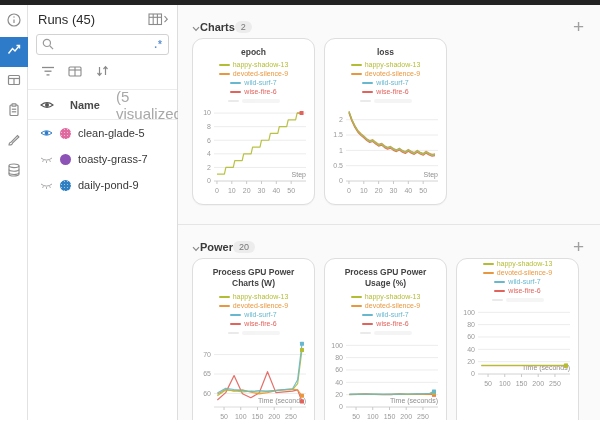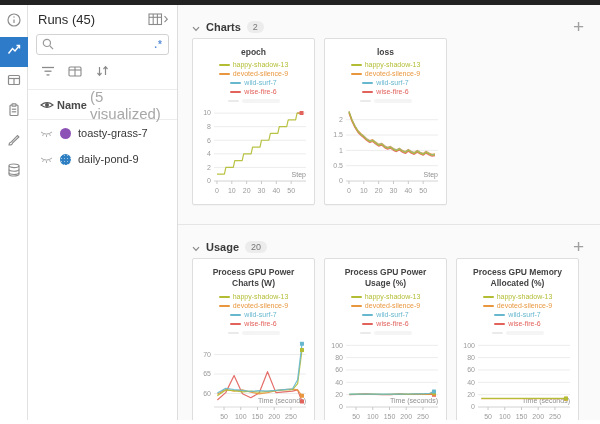--- a/index.html
+++ b/index.html
@@ -21,42 +21,42 @@
   .runs-header { display:flex; align-items:center; padding:7px 8px 4px 10px; }
   .runs-title { font-size:13px; color:#2b2b2b; flex:1; }
   .runs-table-toggle { display:flex; align-items:center; }
   .search-box { margin:3px 8px 0 8px; height:21px; border:1px solid #d2d2d2; border-radius:3px;
     display:flex; align-items:center; padding:0 5px; background:#fff; }
   .search-box input { border:none; outline:none; flex:1; min-width:0; font-size:10px; margin-left:4px;
     font-family:"Liberation Sans", sans-serif; }
   .regex-btn { color:#5b8fd6; font-size:10px; font-weight:bold; cursor:pointer; letter-spacing:1px; }
   .panel-tools { display:flex; align-items:center; gap:13px; padding:8px 0 8px 13px;
     border-bottom:1px solid #ececec; }
-  .name-row { display:flex; align-items:center; gap:3px; padding:0 0 0 12px; height:30px;
+  .name-row { display:flex; align-items:center; gap:16px; padding:0 0 0 12px; height:30px;
     border-bottom:1px solid #ececec; }
   .name-label { font-size:11px; font-weight:bold; color:#4a4a4a; }
   .name-note { font-size:15px; color:#a8a8a8; }
   .run-rows { flex:1; }
   .run-row { display:flex; align-items:center; gap:7px; height:26px; padding-left:12px; cursor:pointer; }
   .run-dot { width:11px; height:11px; border-radius:50%; flex:none; }
   .run-name { font-size:11px; color:#383838; }
 
   
   .main { flex:1; background:#fafafa; padding:0 14px; overflow:hidden; }
-  .section-header { display:flex; align-items:center; gap:6px; height:21px; margin-top:11px; }
+  .section-header { display:flex; align-items:center; height:21px; margin-top:11px; }
   .section-header:first-child { margin-top:11px; }
   .sec-label { font-size:11px; font-weight:bold; color:#3a3a3a; }
   .sec-badge { font-size:9px; color:#777; background:#ececec; border-radius:8px; padding:1px 6px; }
   .sec-spacer { flex:1; }
   .sec-plus { color:#a0a0a0; font-size:19px; font-weight:100; line-height:14px; cursor:pointer;
     padding-right:2px; }
   .panels-row { display:flex; gap:9px; margin-top:1px; }
   .sys-divider { border:none; border-top:1px solid #e5e5e5; margin:19px -14px 0 -14px; }
 
-  .panel { width:123px; background:#fff; border:1px solid #dedede; border-radius:2px;
+  .panel { width:123px; background:#fff; border:1px solid #dedede; border-radius:11px;
     box-shadow:0 1px 1px rgba(0,0,0,.03); display:flex; flex-direction:column; cursor:pointer; }
   .charts-row .panel { height:167px; }
   .system-row .panel { height:173px; }
   .chart-title { font-size:8.5px; font-weight:bold; color:#444; text-align:center;
     padding:8px 6px 2px 6px; line-height:1.35; }
   .chart-legend { display:flex; flex-direction:column; align-items:center; gap:1px; padding-top:1px; }
   .legend-row { display:flex; align-items:center; gap:3px; height:8px; }
   .legend-dash { width:11px; height:2px; border-radius:1px; flex:none; }
   .legend-name { font-size:7px; line-height:8px; white-space:nowrap; }
   .legend-faded { opacity:.3; }
@@ -177,20 +177,28 @@
       <span>
         <svg width="14" height="10" viewBox="0 0 14 10" fill="none" stroke="#555" stroke-width="1.1">
           <path d="M1,5 Q7,0.3 13,5 Q7,9.7 1,5 Z"></path>
           <circle cx="7" cy="5" r="2" fill="#555" stroke="none"></circle>
         </svg>
       </span>
       <span class="name-label">Name</span>
       <span class="name-note">(5 visualized)</span>
     </div>
     <div class="run-rows">
+        <div class="run-row">
+          <span><svg width="13" height="10" viewBox="0 0 13 10" fill="none" stroke="#2d7bc9" stroke-width="1">
+              <path d="M1,5 Q6.5,0.6 12,5 Q6.5,9.4 1,5 Z"></path>
+              <circle cx="6.5" cy="5" r="1.9" fill="#2d7bc9" stroke="none"></circle>
+            </svg></span>
+          <span class="run-dot" style="background-color: rgb(224, 105, 159); background-image: radial-gradient(rgba(255, 255, 255, 0.55) 22%, transparent 26%); background-size: 3px 3px;"></span>
+          <span class="run-name">clean-glade-5</span>
+        </div>
         <div class="run-row">
           <span><svg width="13" height="10" viewBox="0 0 13 10" fill="none" stroke="#a8a8a8" stroke-width="1">
               <path d="M1,4 Q6.5,8.2 12,4"></path>
               <line x1="3.4" y1="6.2" x2="2.6" y2="7.9"></line>
               <line x1="6.5" y1="7.1" x2="6.5" y2="8.9"></line>
               <line x1="9.6" y1="6.2" x2="10.4" y2="7.9"></line>
             </svg></span>
           <span class="run-dot" style="background-color: rgb(141, 82, 181);"></span>
           <span class="run-name">toasty-grass-7</span>
         </div>
@@ -342,21 +350,21 @@
 
     <hr class="sys-divider">
 
     <section>
       <div class="section-header">
         <span>
           <svg width="8" height="6" viewBox="0 0 8 6" fill="none" stroke="#888" stroke-width="1.2">
             <polyline points="1,1.2 4,4.4 7,1.2"></polyline>
           </svg>
         </span>
-        <span class="sec-label">Usage</span>
+        <span class="sec-label">Power</span>
         <span class="sec-badge">20</span>
         <span class="sec-spacer"></span>
         <span class="sec-plus">+</span>
       </div>
       <div class="panels-row system-row">
         <div class="panel chart-panel">
           <div class="chart-title">Process GPU Power Charts (W)</div>
           <div class="chart-legend">
               <div class="legend-row">
                 <span class="legend-dash" style="background-color: rgb(179, 189, 51);"></span>
@@ -465,21 +473,20 @@
                 <polyline points="24.345454545454544,57.29345794392523 32.709090909090904,57.10841121495327 41.07272727272727,57.23177570093458 49.43636363636364,57.17009345794393 57.800000000000004,57.29345794392523 66.16363636363636,57.23177570093458 74.52727272727273,57.17009345794393 82.89090909090909,57.10841121495327 91.25454545454545,56.985046728971966 99.61818181818181,56.86168224299066 104.63636363636364,56.553271028037386 108.98545454545454,55.81308411214953" fill="none" stroke="#b3bd33" stroke-width="1.2" stroke-linejoin="round" opacity="0.92"></polyline>
                 <polyline points="24.345454545454544,57.17009345794393 32.709090909090904,56.985046728971966 41.07272727272727,57.10841121495327 49.43636363636364,57.046728971962615 57.800000000000004,57.17009345794393 66.16363636363636,57.10841121495327 74.52727272727273,57.046728971962615 82.89090909090909,56.985046728971966 91.25454545454545,56.86168224299066 99.61818181818181,56.67663551401869 104.63636363636364,56.24485981308412 108.98545454545454,54.57943925233645" fill="none" stroke="#67b7cf" stroke-width="1.2" stroke-linejoin="round" opacity="0.92"></polyline>
                 <rect x="106.98545454545454" y="55.66355140186916" width="4" height="4" rx="0.5" fill="#e2625c"></rect>
                 <rect x="106.98545454545454" y="54.67663551401869" width="4" height="4" rx="0.5" fill="#e9973e"></rect>
                 <rect x="106.98545454545454" y="53.81308411214953" width="4" height="4" rx="0.5" fill="#b3bd33"></rect>
                 <rect x="106.98545454545454" y="52.57943925233645" width="4" height="4" rx="0.5" fill="#67b7cf"></rect>
               </svg>
             </div>
         </div>
         <div class="panel chart-panel">
-          <div class="chart-title">Process GPU Memory Allocated (%)</div>
           <div class="chart-legend">
               <div class="legend-row">
                 <span class="legend-dash" style="background-color: rgb(179, 189, 51);"></span>
                 <span class="legend-name" style="color: rgb(179, 189, 51);">happy-shadow-13</span>
               </div>
               <div class="legend-row">
                 <span class="legend-dash" style="background-color: rgb(233, 151, 62);"></span>
                 <span class="legend-name" style="color: rgb(233, 151, 62);">devoted-silence-9</span>
               </div>
               <div class="legend-row">

